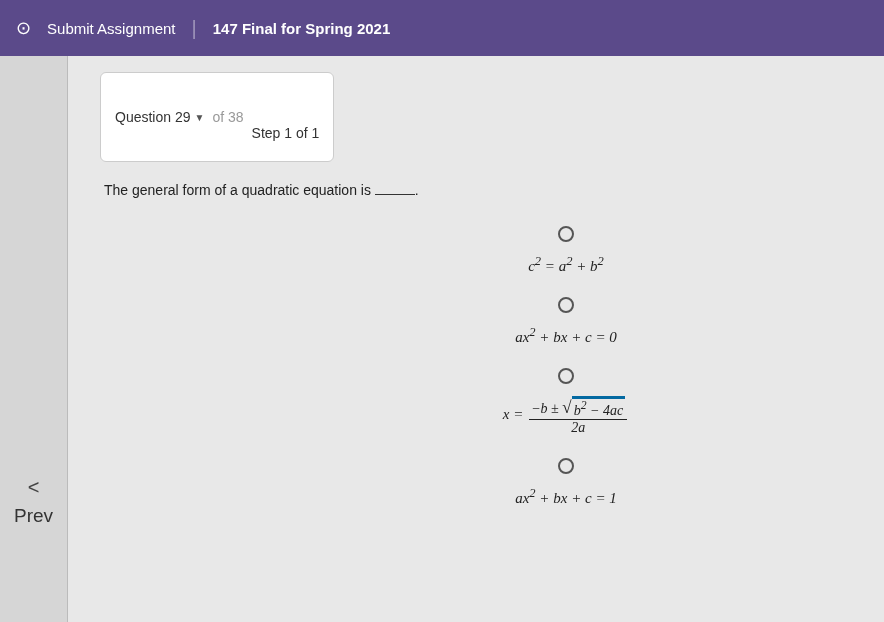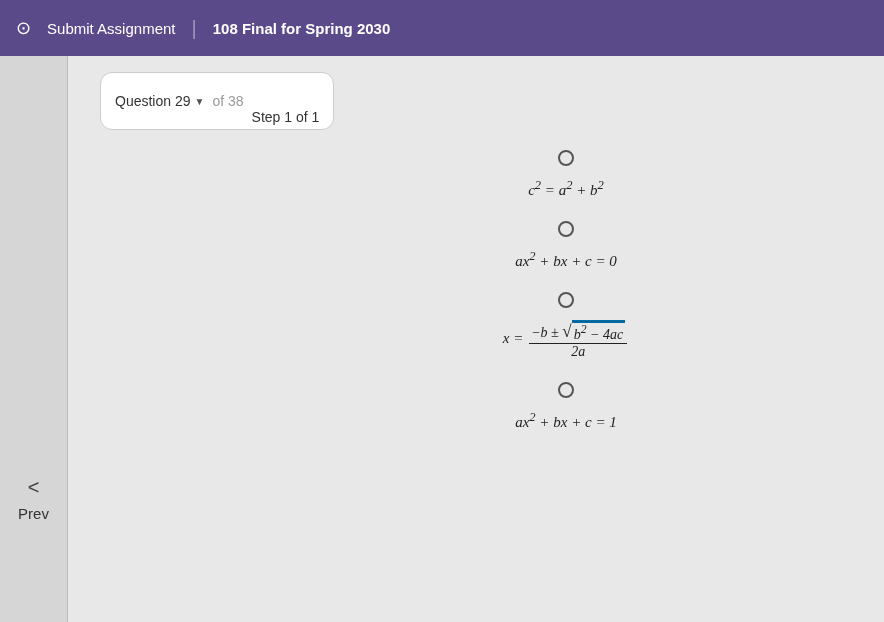--- a/index.html
+++ b/index.html
@@ -52,43 +52,43 @@
       gap: 4px;
       position: relative;
     }
     .sidebar-chevron {
       font-size: 20px;
       color: #444;
       cursor: pointer;
       margin-bottom: 2px;
     }
     .sidebar-prev {
-      font-size: 15px;
+      font-size: 19px;
       color: #333;
       font-weight: 500;
     }
 
     
     .main {
       flex: 1;
       background: #e8e8e8;
       padding: 16px 32px;
       overflow-y: auto;
     }
 
     
     .question-nav {
       display: flex;
       align-items: center;
       gap: 8px;
       margin-bottom: 20px;
       background: #fff;
       border: 1px solid #ccc;
-      padding: 4px 14px;
-      border-radius: 12px;
+      padding: 20px 14px;
+      border-radius: 6px;
       width: fit-content;
     }
     .question-dropdown {
       display: flex;
       align-items: center;
       gap: 4px;
       cursor: pointer;
       font-size: 14px;
       color: #333;
     }
@@ -203,41 +203,44 @@
       font-size: 14px;
     }
   </style>
 </head>
 <body>
 
 <div class="header">
   <span class="header-submit-icon">⊙</span>
   <span class="header-submit-label">Submit Assignment</span>
   <span class="header-divider">|</span>
-  <span class="header-title">108 Final for Spring 2030</span>
+  <span class="header-title">147 Final for Spring 2021</span>
 </div>
 
 <div class="layout">
 
   <div class="sidebar">
     <span class="sidebar-chevron">&lt;</span>
     <span class="sidebar-prev">Prev</span>
   </div>
 
   <div class="main">
 
     <div class="question-nav">
       <div class="question-dropdown">
         <span>Question 29</span>
         <span class="question-dropdown-arrow">▼</span>
       </div>
       <span class="question-nav-separator">of 38</span>
       <span class="question-nav-step">Step 1 of 1</span>
     </div>
 
+    <div class="question-text">
+      The general form of a quadratic equation is <span class="question-blank"></span>.
+    </div>
 
 
     <div class="options-area">
 
       <div class="option-row">
         <span class="option-radio"></span>
         <span class="option-label math">
           <i>c</i><sup>2</sup> = <i>a</i><sup>2</sup> + <i>b</i><sup>2</sup>
         </span>
       </div>

